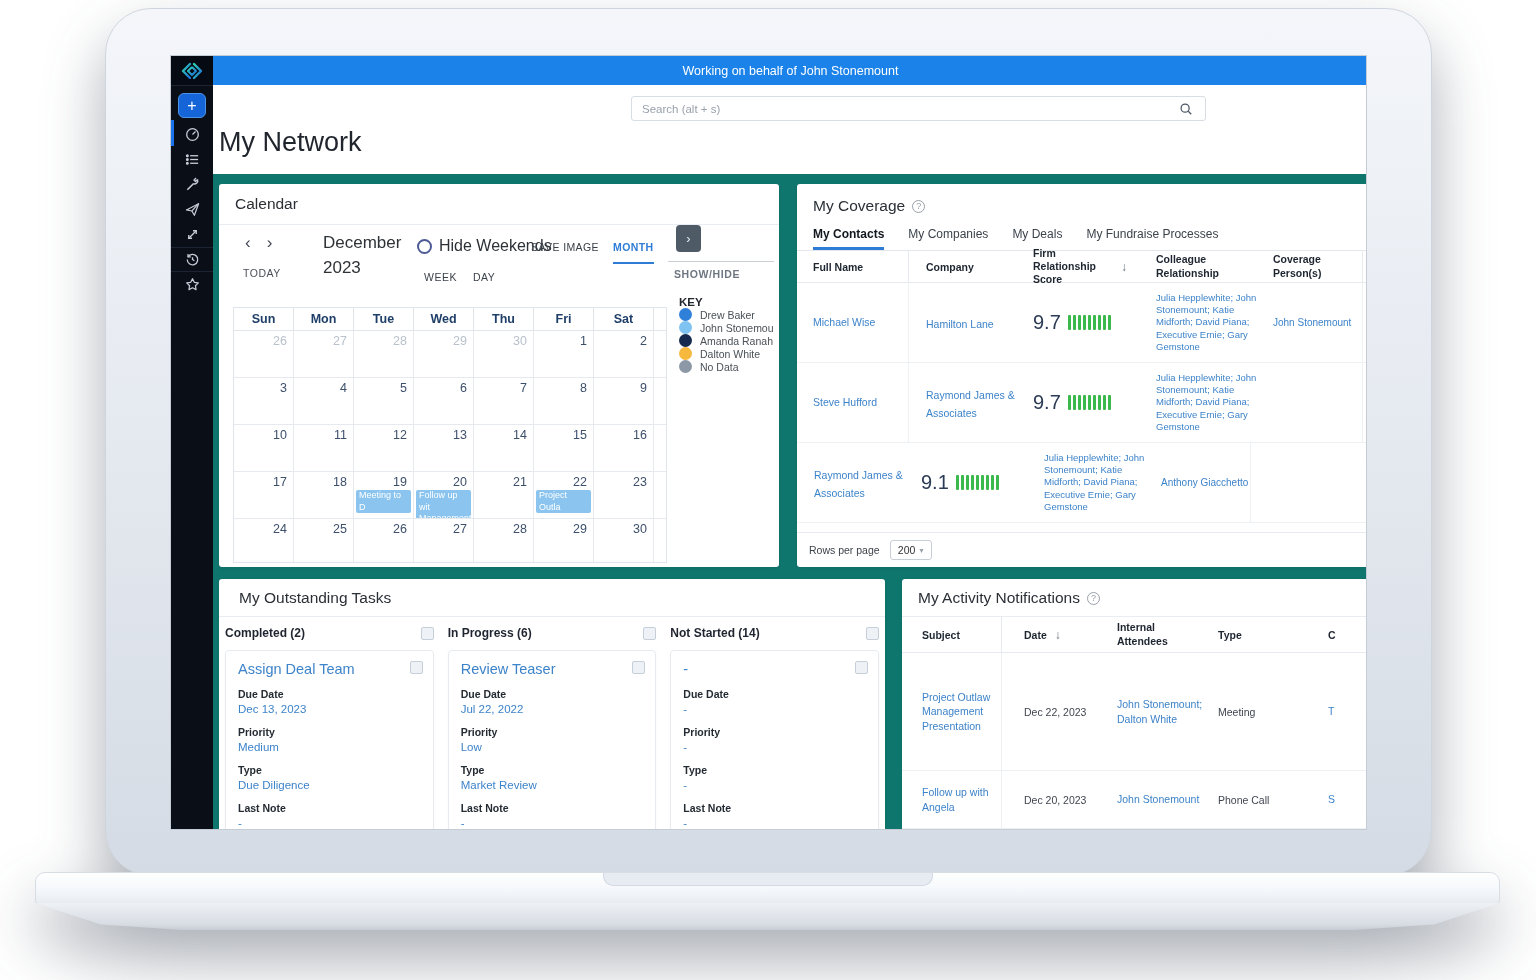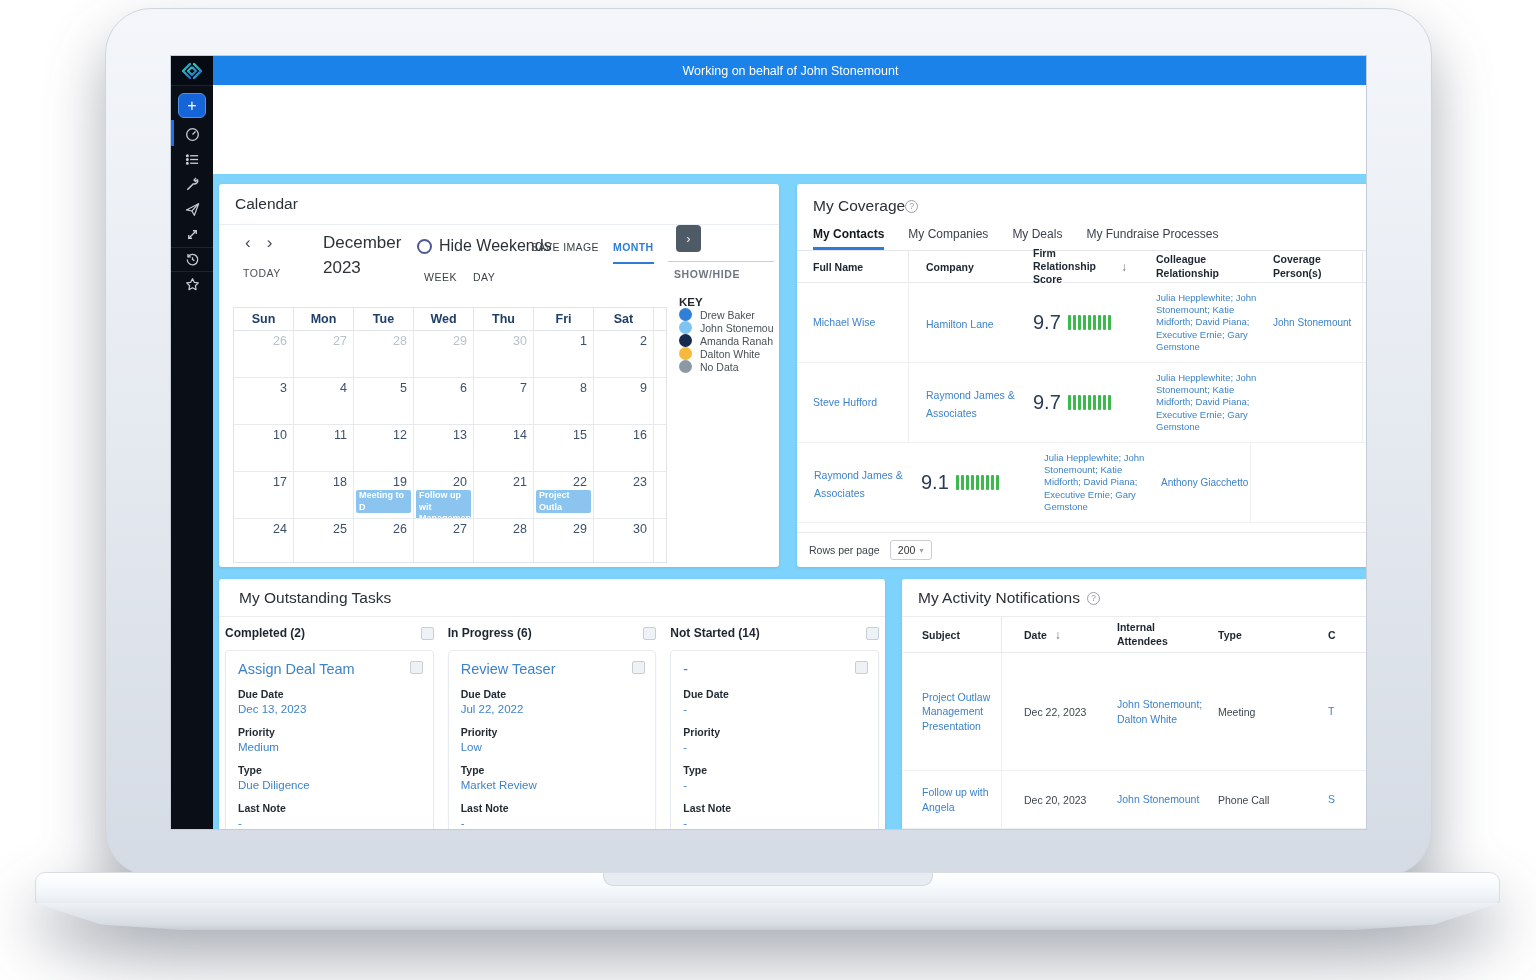--- a/index.html
+++ b/index.html
@@ -46,21 +46,21 @@
   .search-box { position:absolute; left:418px; top:11px; width:575px; height:25px;
     border:1px solid #d8dde3; border-radius:3px; background:#fff; display:flex; align-items:center; }
   .search-box input { border:none; outline:none; flex:1; padding:0 10px; font-size:11.5px; color:#333;
     font-family:inherit; background:transparent; }
   .search-box input::placeholder { color:#9aa2ad; }
   .search-ic { width:26px; color:#4b5563; display:flex; align-items:center; }
   .page-title { position:absolute; left:6px; top:42px; font-size:27px; font-weight:400; color:#21262e; }
 
   
   .content { position:absolute; left:42px; top:118px; width:1155px; height:657px;
-    background:#7dd3fc; overflow:hidden; }
+    background:#0f766e; overflow:hidden; }
   .panel { position:absolute; background:#fff; border-radius:3px; box-shadow:0 1px 3px rgba(20,30,50,.10); }
   .panel-title { font-size:15.5px; color:#2b3037; }
 
   
   .cal { left:6px; top:10px; width:560px; height:383px; }
   .cal-title { padding:11px 16px; border-bottom:1px solid #e9ecf0; }
   .cal-tool { position:relative; height:84px; }
   .nav-ar { position:absolute; left:26px; top:8px; font-size:17px; color:#3f4650; letter-spacing:16px; cursor:pointer; }
   .today { position:absolute; left:24px; top:42px; font-size:10.5px; color:#4a4f57; letter-spacing:.5px; cursor:pointer; }
   .month-title { position:absolute; left:104px; top:6px; width:92px; font-size:17px; color:#2e3338; line-height:1.45; }
@@ -84,25 +84,25 @@
   .cal-row { display:flex; }
   .cal-hc { width:60px; height:23px; font-size:12.5px; font-weight:700; color:#1f3f68; text-align:center;
     line-height:23px; border-right:1px solid #dfe5ea; border-bottom:1px solid #dfe5ea; }
   .cal-hc.gut, .cal-c.gut { width:12px; border-right:none; }
   .cal-c { width:60px; height:47px; border-right:1px solid #e6eaee; border-bottom:1px solid #e6eaee;
     font-size:12.5px; color:#3c4f6b; cursor:pointer; overflow:hidden; }
   .cal-row:last-child .cal-c { height:43px; border-bottom:none; }
   .cal-c .dnum { text-align:right; padding:3px 6px 0 0; }
   .cal-c.muted .dnum { color:#b8c1cc; }
   .chip { margin:1px 2px 0 2px; padding:0 3px; border-radius:2px; font-size:9px; line-height:1.3;
-    color:#fff; cursor:pointer; overflow:hidden;font-weight:bold; }
+    color:#fff; cursor:pointer; overflow:hidden; }
 
   
   .cov { left:584px; top:10px; width:586px; height:383px; }
-  .cov-title { padding:13px 16px 6px 16px; display:flex; align-items:center; }
+  .cov-title { padding:13px 16px 6px 16px; display:flex; align-items:center; gap:7px; }
   .help-ic { width:13px; height:13px; border:1px solid #9aa1ab; border-radius:50%; color:#9aa1ab;
     font-size:9px; line-height:11px; text-align:center; flex:none; }
   .cov-tabs { display:flex; gap:24px; padding:6px 16px 0 16px; border-bottom:1px solid #e3e7ec; height:30px; }
   .cov-tab { font-size:12px; color:#3c434b; padding-bottom:9px; cursor:pointer; white-space:nowrap; }
   .cov-tab.active { font-weight:700; color:#12181f; border-bottom:3px solid #2e7cd6; }
   .cov-head { display:flex; align-items:center; height:32px; border-bottom:1px solid #e6eaee;
     font-size:10.5px; font-weight:700; color:#1d2530; }
   .cc1{width:112px;padding-left:16px;} .cc2{width:114px;padding-left:17px;}
   .cc3{width:124px;padding-left:10px;display:flex;align-items:center;gap:6px;}
   .cc4{width:116px;padding-left:9px;} .cc5{width:100px;padding-left:10px;border-right:1px solid #e6eaee;min-height:100%;}
@@ -231,20 +231,32 @@
             <div class="side-ic">
               <svg viewBox="0 0 16 16" fill="none" stroke="currentColor" stroke-width="1.3" stroke-linejoin="round">
                 <path d="M8 1.8 9.9 5.7l4.3.6-3.1 3 .7 4.2L8 11.5 4.2 13.5l.7-4.2-3.1-3 4.3-.6z"></path>
               </svg>
             </div>
           </div>
       </aside>
 
       <div class="banner">Working on behalf of John Stonemount</div>
 
+      <div class="topbar">
+        <div class="search-box">
+          <input type="text" placeholder="Search (alt + s)" style="">
+          <span class="search-ic">
+            <svg width="14" height="14" viewBox="0 0 16 16">
+                <circle cx="7" cy="7" r="4.6" fill="none" stroke="currentColor" stroke-width="1.4"></circle>
+                <line x1="10.6" y1="10.6" x2="14" y2="14" stroke="currentColor" stroke-width="1.4"></line>
+              </svg>
+          </span>
+        </div>
+        <h1 class="page-title">My Network</h1>
+      </div>
 
       <div class="content">
 
         <section class="panel cal">
           <div class="cal-title panel-title">Calendar</div>
           <div class="cal-tool">
             <div class="nav-ar">‹›</div>
             <div class="today">TODAY</div>
             <div class="month-title">December 2023</div>
             <div class="radio-row">

